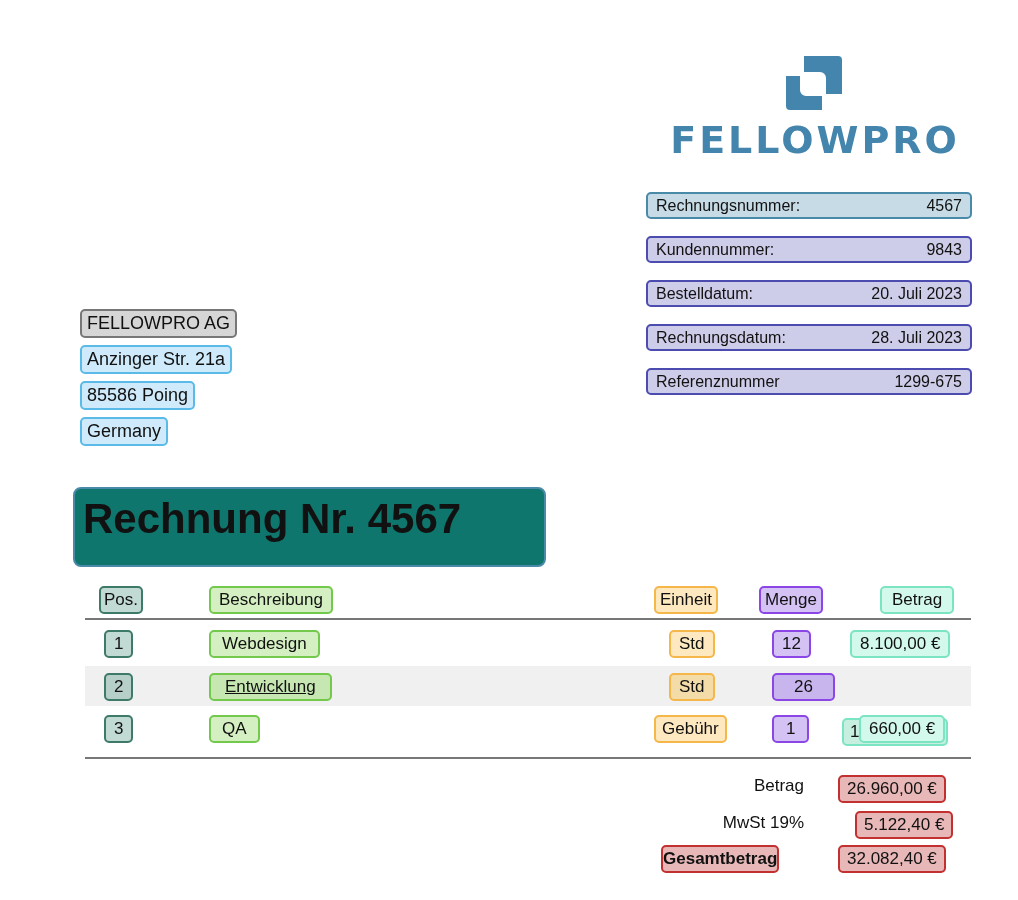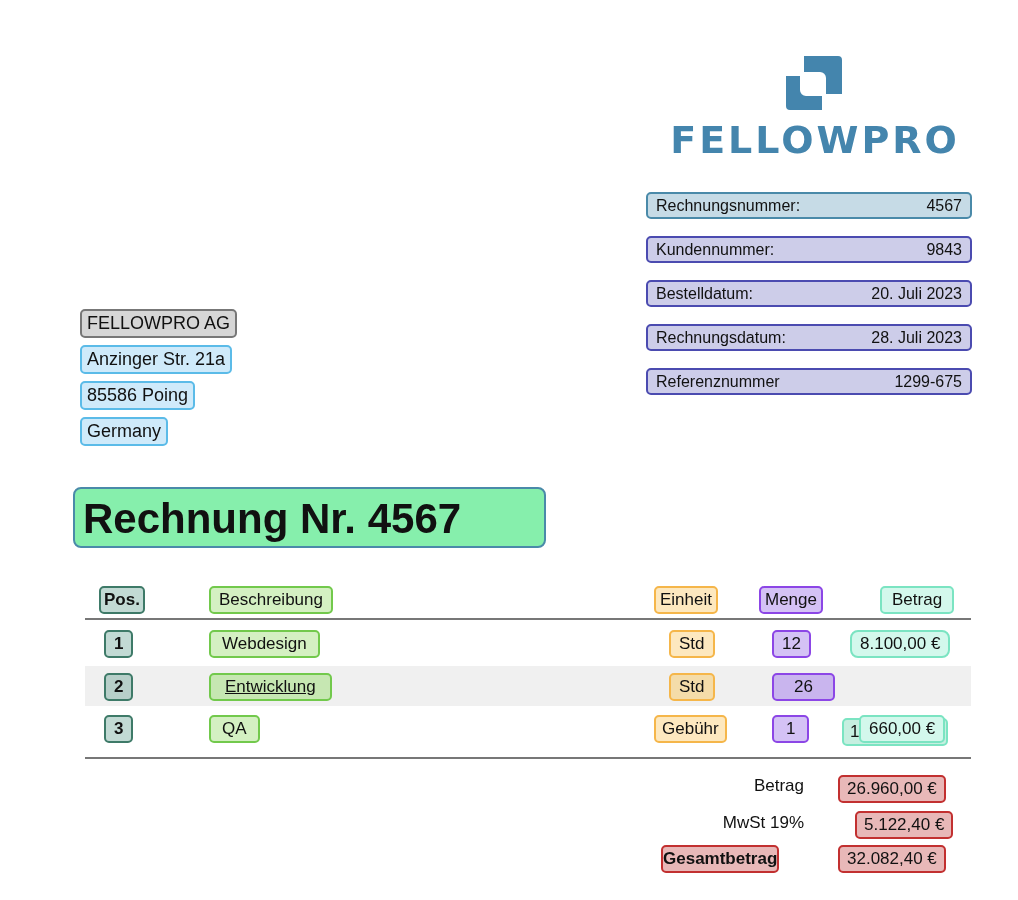--- a/index.html
+++ b/index.html
@@ -14,27 +14,27 @@
   .meta { position:absolute; left:646px; top:192px; width:326px; }
   .meta-row { box-sizing:border-box; height:27px; margin-bottom:17px; border:2px solid #4b4bb0; background:#cdcde9; border-radius:5px; display:flex; justify-content:space-between; align-items:center; padding:0 8px; font-size:16px; }
   .meta-row.first { border-color:#4a8aa9; background:#c6dbe6; }
 
   
   .addr { position:absolute; left:80px; font-size:18px; padding:2px 5px; }
   .addr.company { background:#d6d6d6; border-color:#777; }
   .addr.line { background:#cfeafa; border-color:#5bbbe8; }
 
   
-  .title { position:absolute; left:73px; top:487px; width:473px; height:61px; box-sizing:border-box; border:2px solid #4a8aa9; background:#86efac; border-radius:8px; font-size:42px; font-weight:bold; padding:4px 8px; line-height:52px; }
+  .title { position:absolute; left:73px; top:487px; width:473px; height:80px; box-sizing:border-box; border:2px solid #4a8aa9; background:#0f766e; border-radius:8px; font-size:42px; font-weight:bold; padding:4px 8px; line-height:52px; }
 
   
   .rule { position:absolute; left:85px; width:886px; height:2px; background:#777; }
   .row-shade { position:absolute; left:85px; top:666px; width:886px; height:40px; background:#f0f0f0; }
   .cell { position:absolute; font-size:17px; padding:1px 8px; line-height:22px; }
-  .pos { background:#c2dad4; border-color:#3e7a68;font-weight:bold; }
+  .pos { background:#c2dad4; border-color:#3e7a68; }
   .desc { background:#d4f0c2; border-color:#72c94c; }
   .unit { background:#fde8bf; border-color:#f5b64a; }
   .qty { background:#d4c2f5; border-color:#8c46e6; }
   .amt { background:#d3f8ec; border-color:#7be4c2; }
   .shade .desc { background:#c6e7b2; }
   .shade .unit { background:#f4dca9; }
   .shade .qty { background:#c9b5ee; }
   .shade .amt { background:#c6efe0;margin-top:45px; }
   .shade .pos { background:#b7cfc9; }
 
@@ -89,21 +89,21 @@
 <div class="cell tag amt" style="left:880px; top:586px; padding:1px 10px;">Betrag</div>
 
 <div class="rule" style="top:618px;"></div>
 <div class="row-shade"></div>
 
 <div>
   <div class="cell tag pos" style="left:104px; top:630px;">1</div>
   <div class="cell tag desc" style="left:209px; top:630px; padding:1px 11px;">Webdesign</div>
   <div class="cell tag unit" style="left:669px; top:630px;">Std</div>
   <div class="cell tag qty" style="left:772px; top:630px; padding:1px 8px;">12</div>
-  <div class="cell tag amt" style="left:850px; top:630px;border-radius:8px;">8.100,00 €</div>
+  <div class="cell tag amt" style="left:850px; top:630px;">8.100,00 €</div>
 </div>
 
 <div class="shade">
   <div class="cell tag pos" style="left:104px; top:673px;">2</div>
   <div class="cell tag desc" style="left:209px; top:673px; padding:1px 14px;text-decoration:underline;">Entwicklung</div>
   <div class="cell tag unit" style="left:669px; top:673px;">Std</div>
   <div class="cell tag qty" style="left:772px; top:673px; padding:1px 20px;">26</div>
   <div class="cell tag amt" style="left:842px; top:673px; padding:1px 6px;">18.200,00 €</div>
 </div>
 

